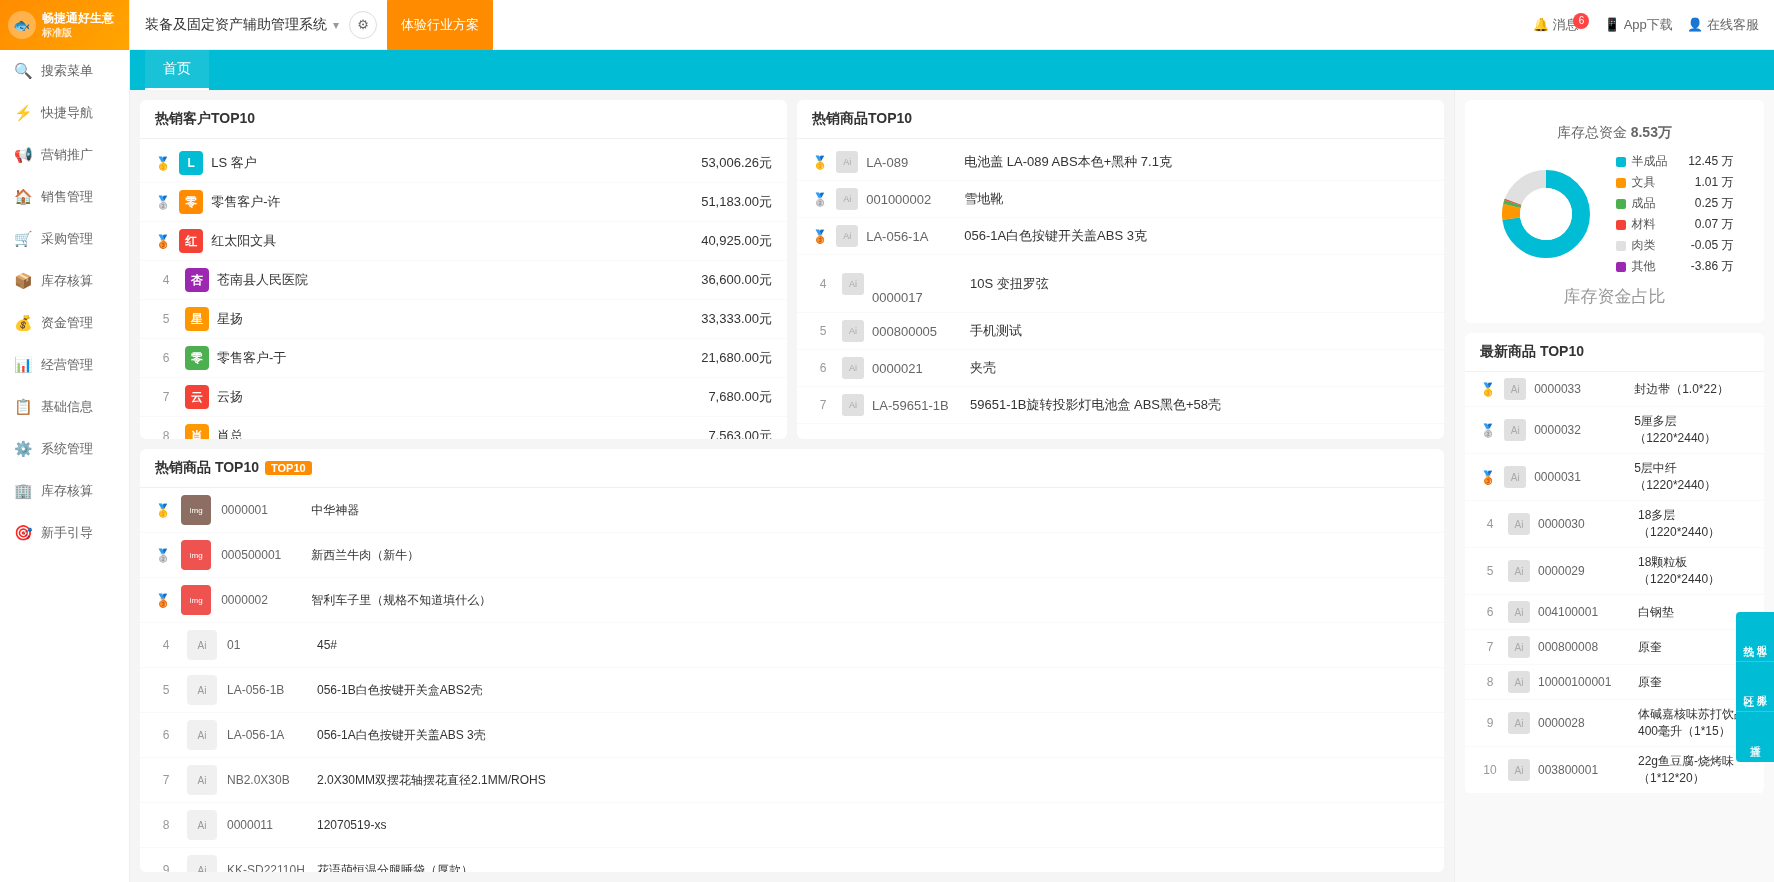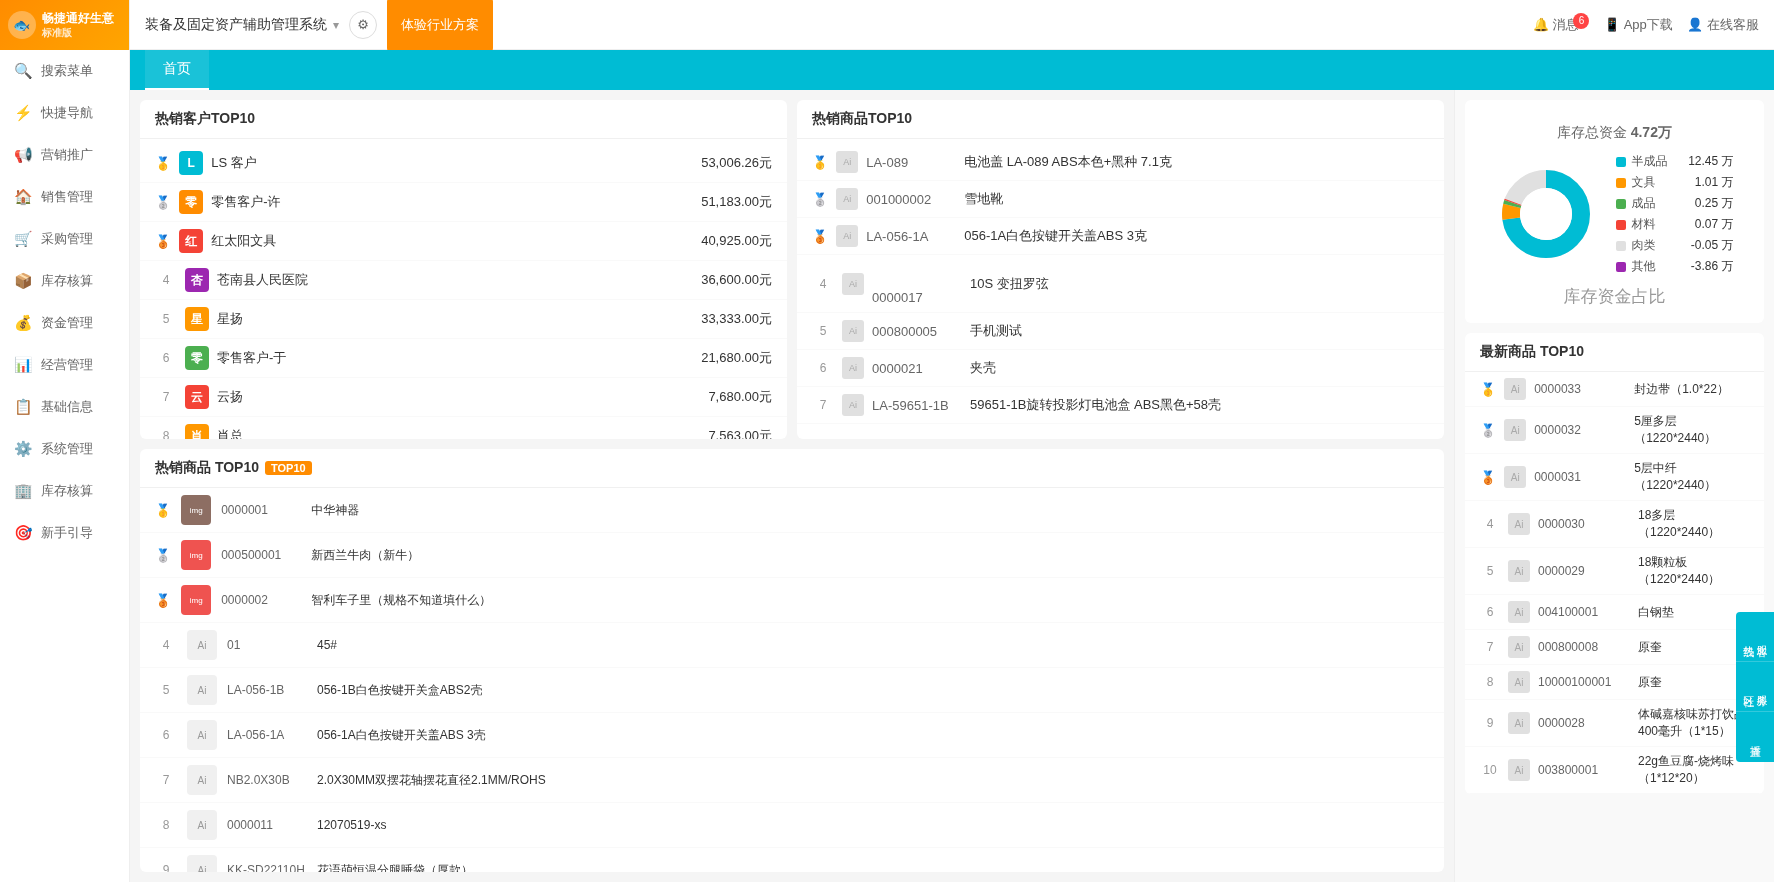--- a/index.html
+++ b/index.html
@@ -464,21 +464,21 @@
           </div>
       </div>
     </div>
 
     <div class="right-panel">
 
       <div class="inventory-card">
         <div class="inv-total">
           <span class="inv-total-label">库存总资金</span>
           <span class="inv-total-value">
-            <span>4.72</span><span>万</span>
+            <span>8.53</span><span>万</span>
           </span>
         </div>
 
         <div class="donut-container">
           <svg class="donut-svg" viewBox="0 0 100 100">
 
             <circle cx="50" cy="50" r="35" fill="none" stroke="#e0e0e0" stroke-width="18"></circle>
 
             <circle cx="50" cy="50" r="35" fill="none" stroke="#00bcd4" stroke-width="18" stroke-dasharray="160 60" stroke-dashoffset="0" transform="rotate(-90 50 50)"></circle>
 

